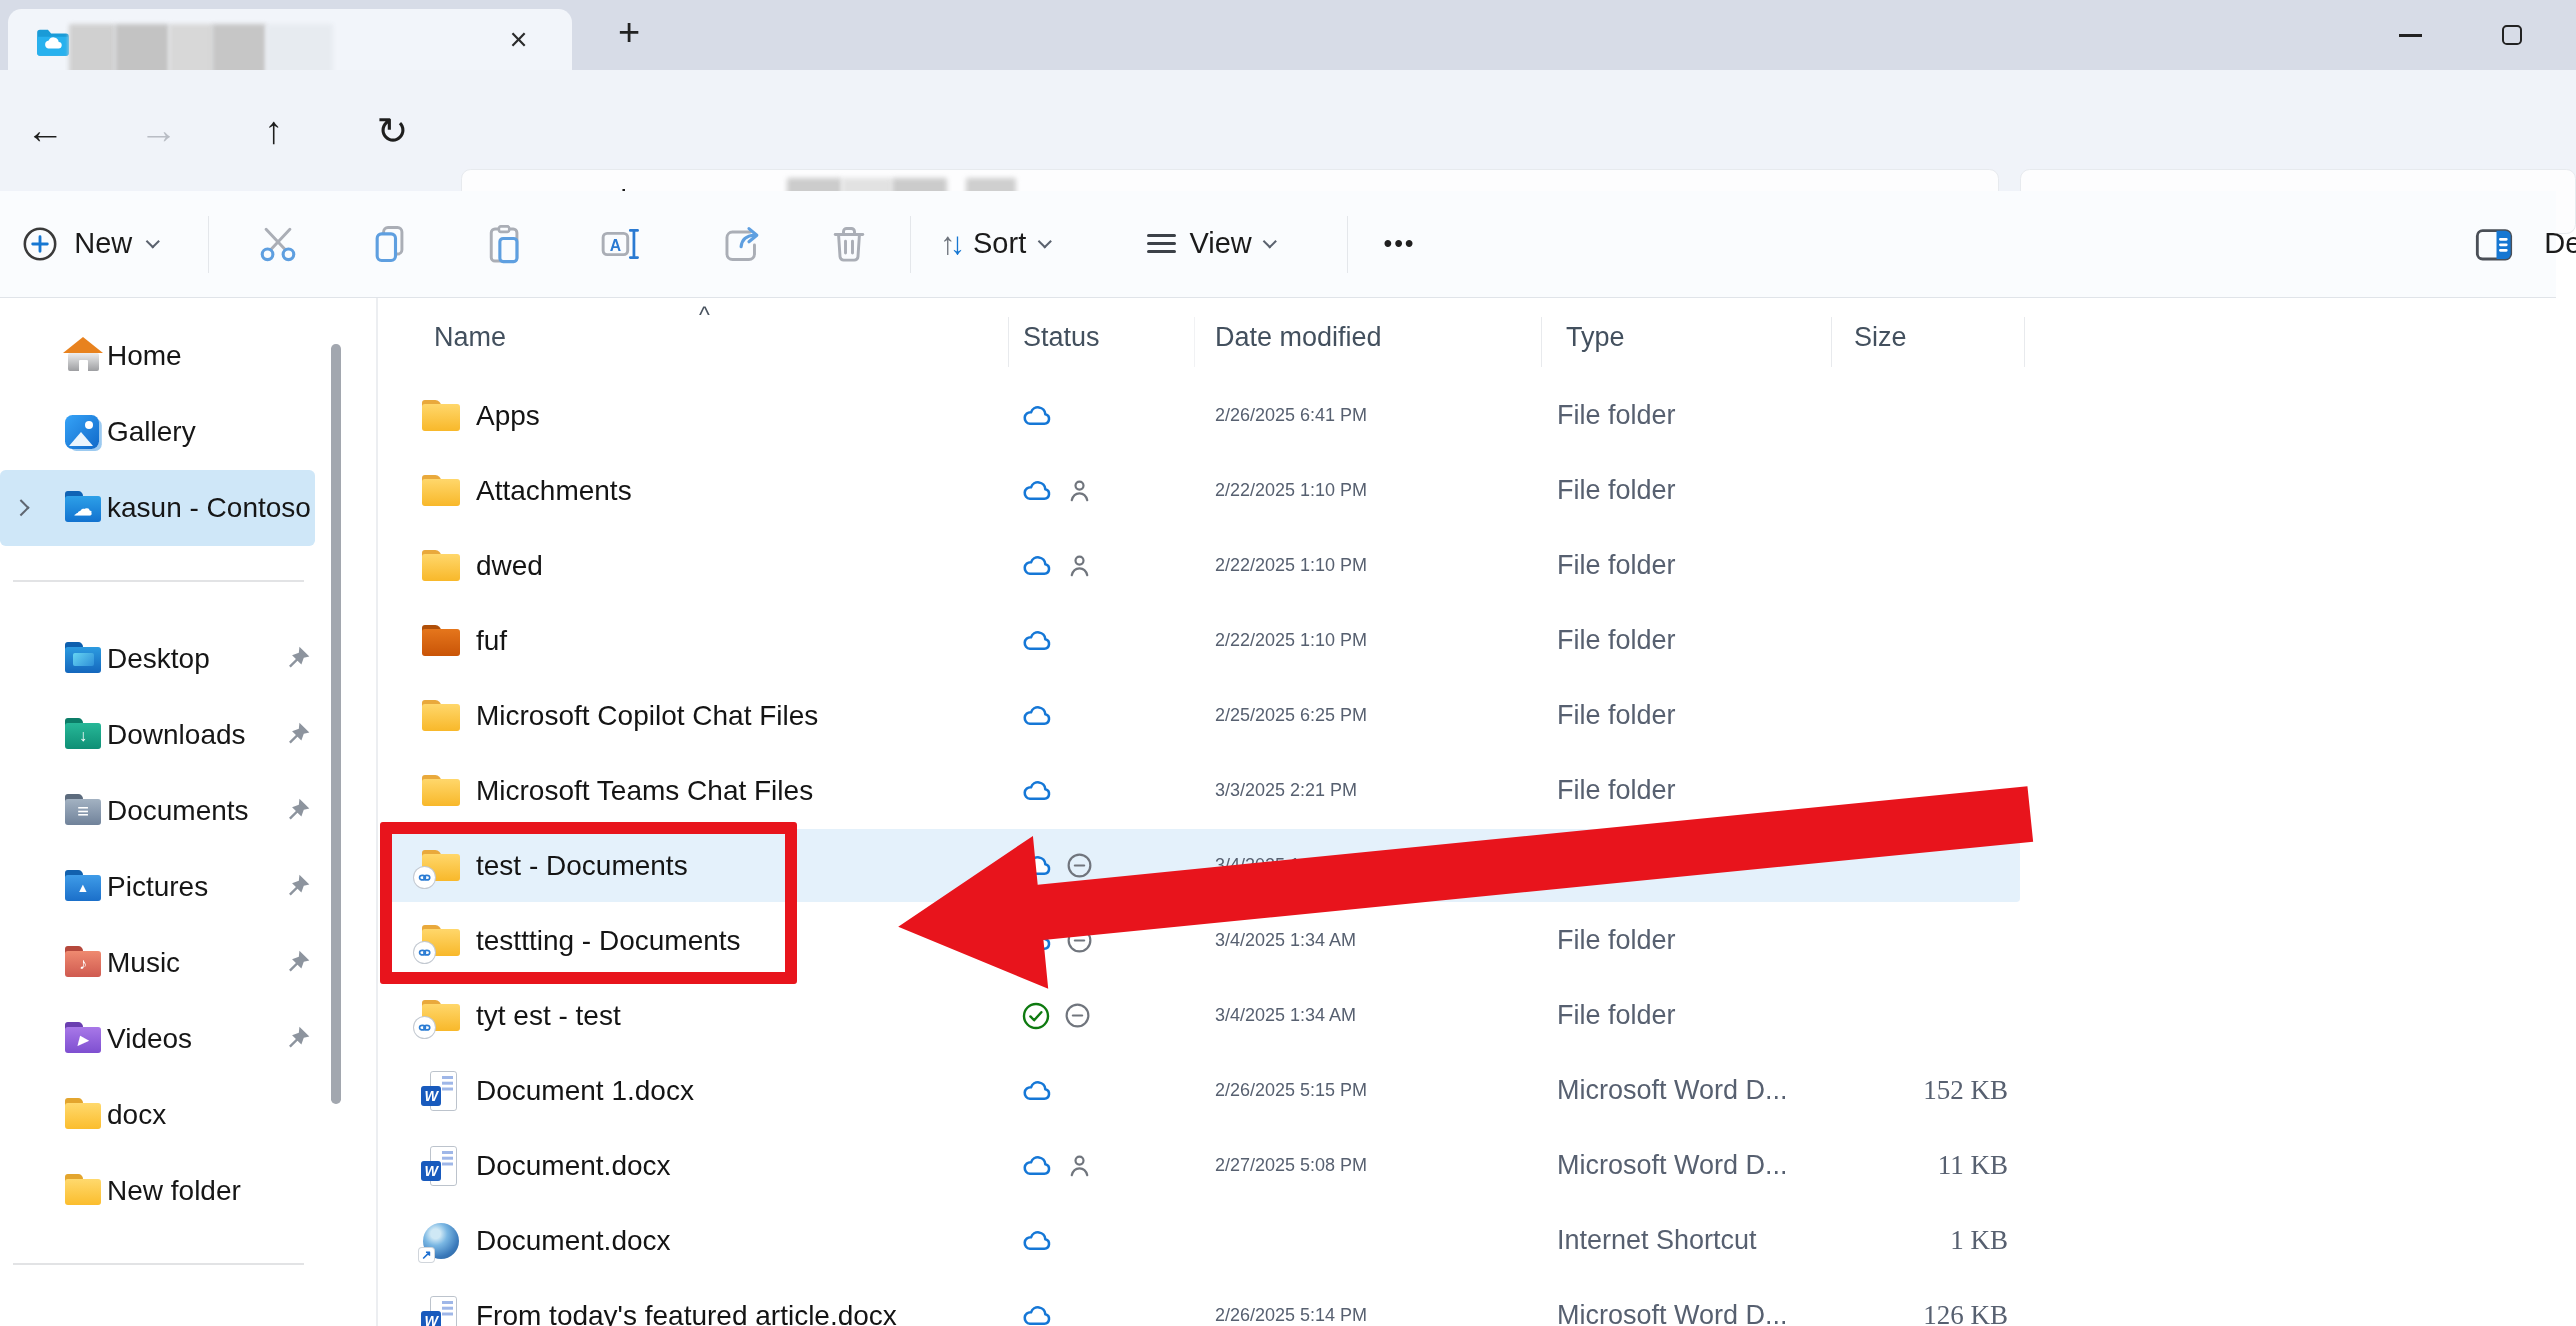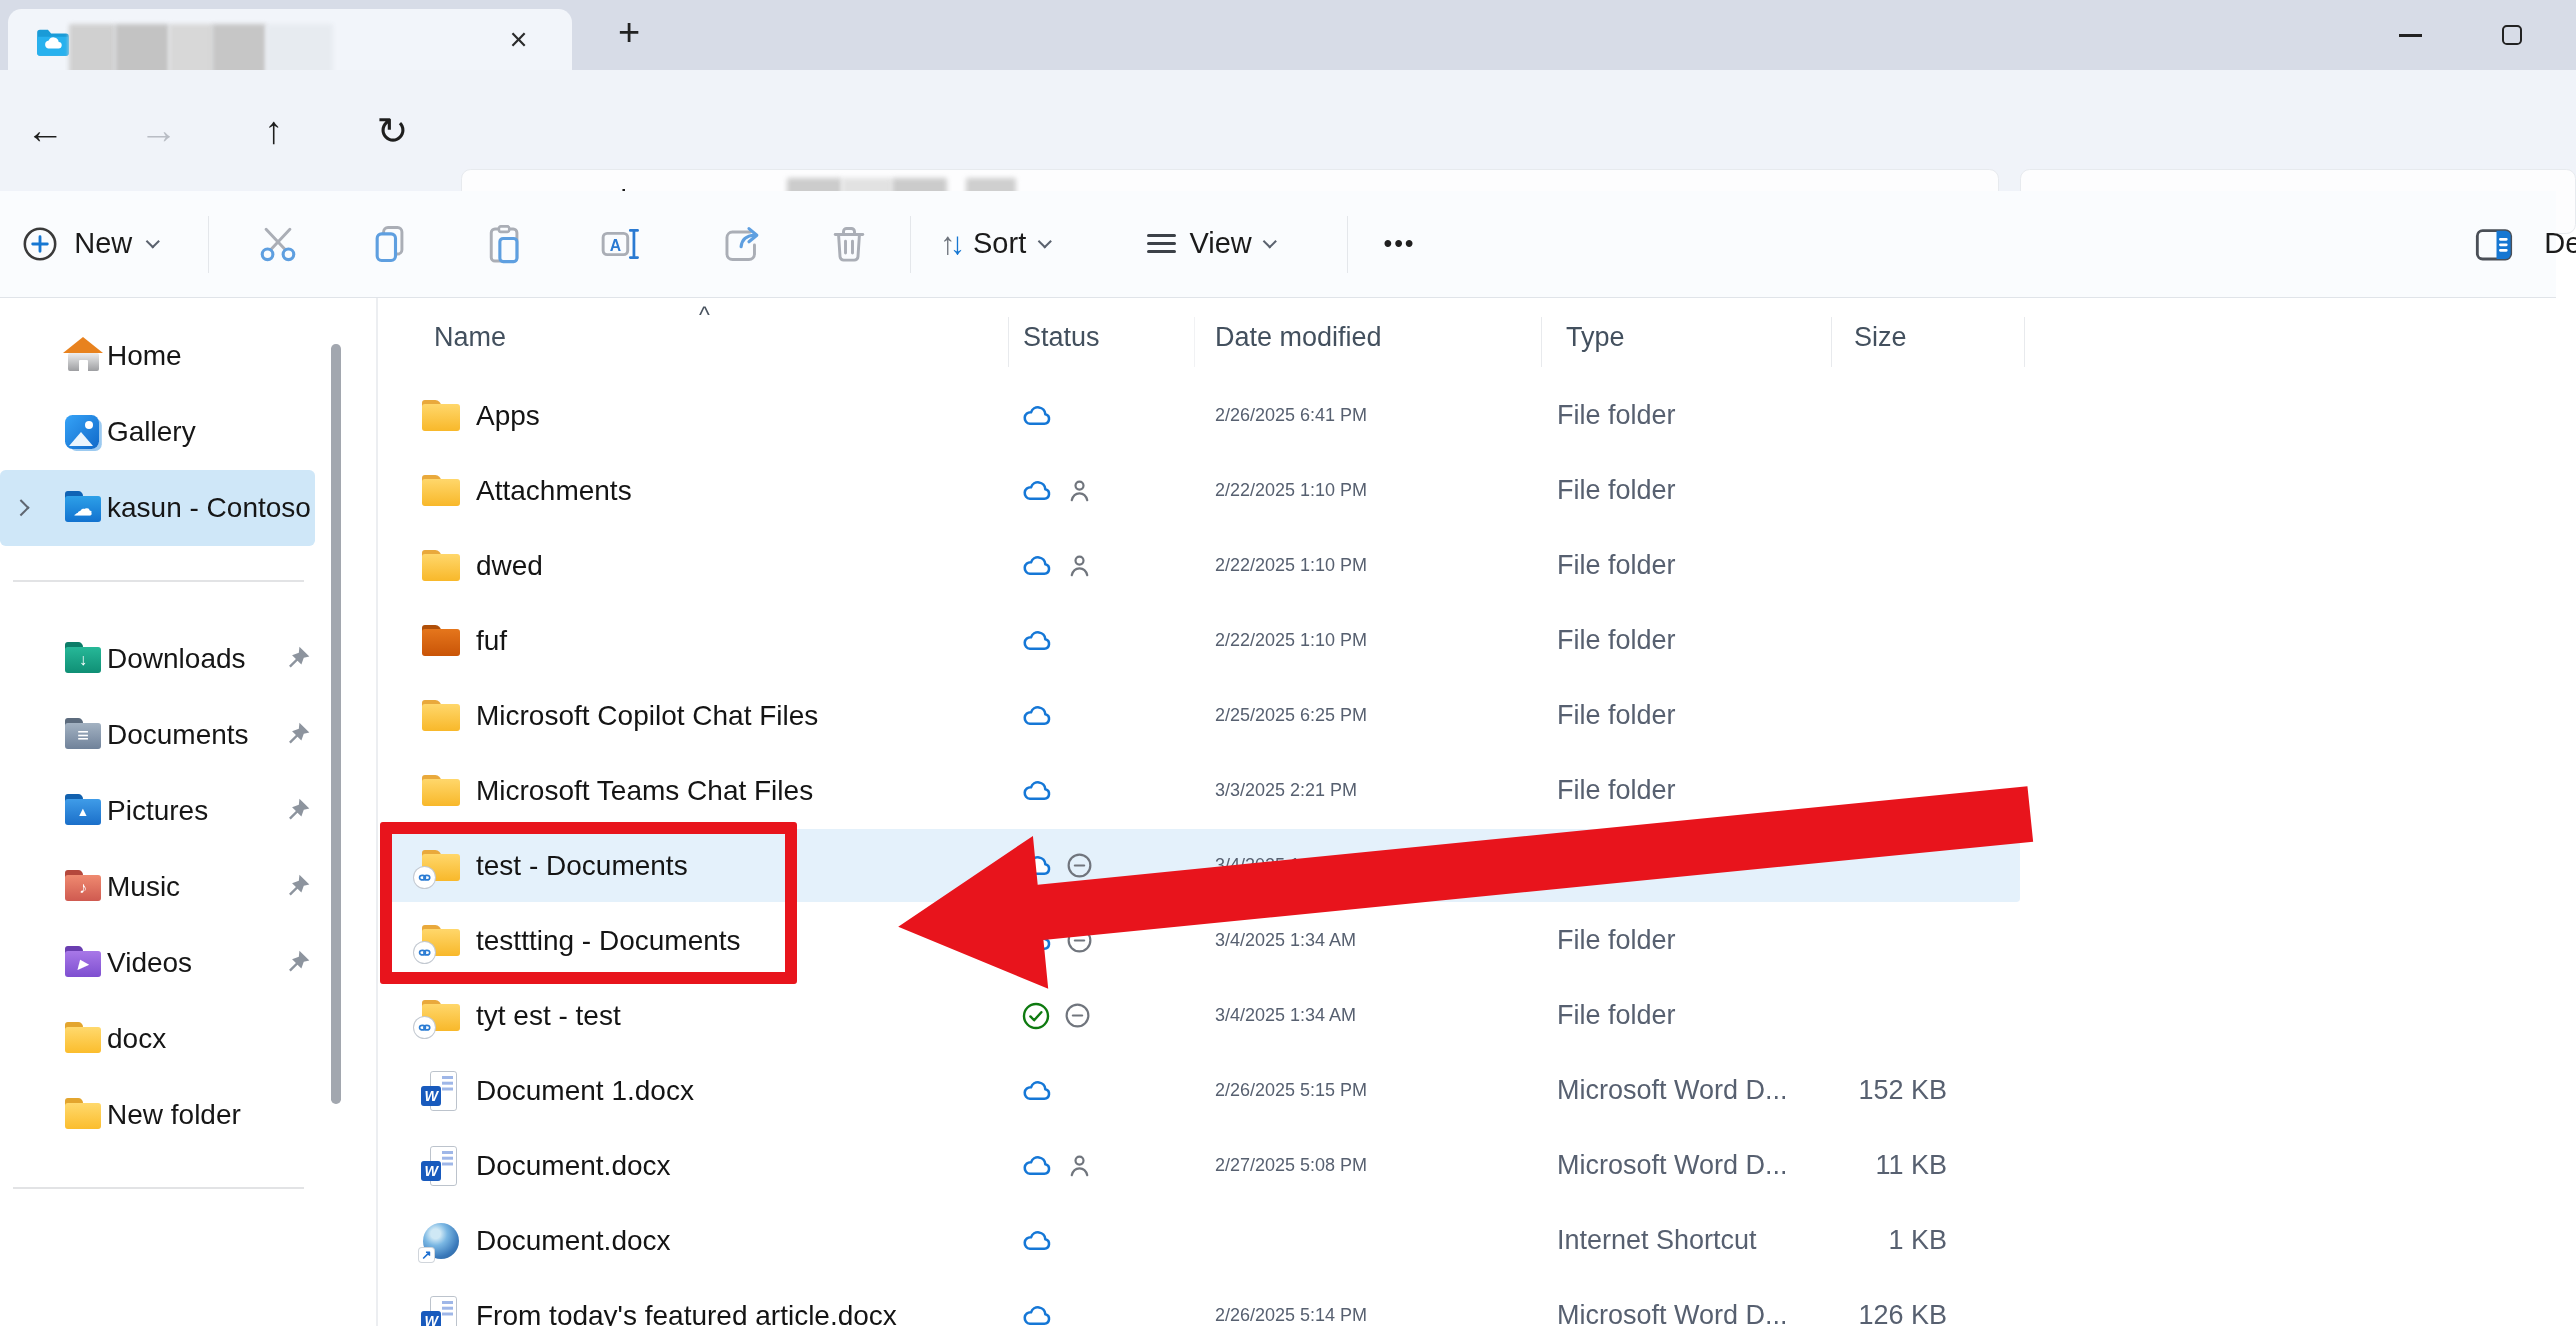--- a/index.html
+++ b/index.html
@@ -141,21 +141,21 @@
   #rows { position:absolute; left:0; top:80px; width:2576px; }
   .frow { position:relative; height:75px; }
   .frow .hl { position:absolute; left:382px; top:1px; width:1638px; height:73px; border-radius:3.8px; }
   .frow[data-selected="true"] .hl { background:#e4f1fb; }
   .cell { position:absolute; top:0; height:75px; display:flex; align-items:center; }
   .c-icon { left:420px; width:42px; justify-content:center; }
   .c-name { left:476px; font-size:28px; color:#141414; white-space:nowrap; }
   .c-status { left:1020px; gap:9.6px; }
   .c-date { left:1215px; font-size:18px; color:#576070; }
   .c-type { left:1557px; font-size:27px; color:#576070; }
-  .c-size { left:1727px; width:220px; justify-content:flex-end; font-size:27px; color:#576070; }
+  .c-size { left:1788px; width:220px; justify-content:flex-end; font-size:27px; color:#576070;font-family:Liberation Serif, serif; }
 
   
   .f-folder { position:relative; display:block; width:38px; height:32px; }
   .f-folder .flap { position:absolute; left:0; top:0; width:19px; height:11.5px; border-radius:2.9px 5.7px 0 0; background:#e9a93c; }
   .f-folder .base { position:absolute; left:0; top:4.8px; width:38px; height:27px; border-radius:2.9px;
     background:linear-gradient(#ffd76b,#f8b82a); }
   [data-icon="folder-orange"] .f-folder .flap { background:#b04f08; }
   [data-icon="folder-orange"] .f-folder .base { background:linear-gradient(#e5761c,#c95407); }
   .f-badge { position:absolute; z-index:3; left:-7.6px; bottom:-6.7px; width:21px; height:21px; background:#fff;
     border-radius:50%; box-shadow:0 0 0 1px #c3c9d1; display:flex; align-items:center; justify-content:center; }
@@ -354,20 +354,37 @@
           </span>
           <span class="side-label">kasun - Contoso</span>
 
         </div>
         <div class="side-item" data-type="divider">
           
           
           
           
         </div>
+        <div class="side-item" data-icon="desktop">
+
+          <span class="s-iconwrap">
+
+            <span class="s-folder">
+              <i class="flap"></i>
+              <i class="base"></i>
+              <i class="glyph"></i>
+            </span>
+          </span>
+          <span class="side-label">Desktop</span>
+          <span class="s-pin">
+            <svg class="sicon" width="29" height="29" viewBox="0 0 24 24">
+              <path d="M13.6 2.2l8.2 8.2-4.6 1-2 5.6-3.2-3.2-5.6 5.7-1.4-1.4 5.7-5.6-3.2-3.2 5.6-2z" fill="#8d949e"></path>
+            </svg>
+          </span>
+        </div>
         <div class="side-item" data-icon="downloads">
 
           <span class="s-iconwrap">
 
             <span class="s-folder">
               <i class="flap"></i>
               <i class="base"></i>
               <i class="glyph"></i>
             </span>
           </span>

